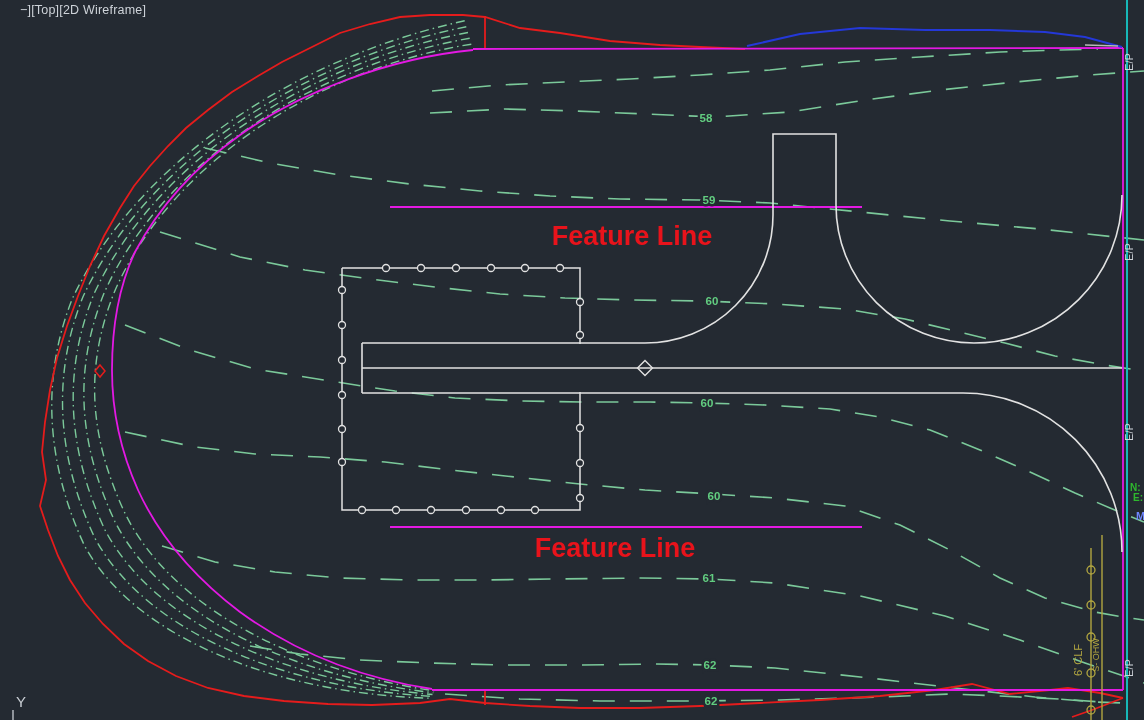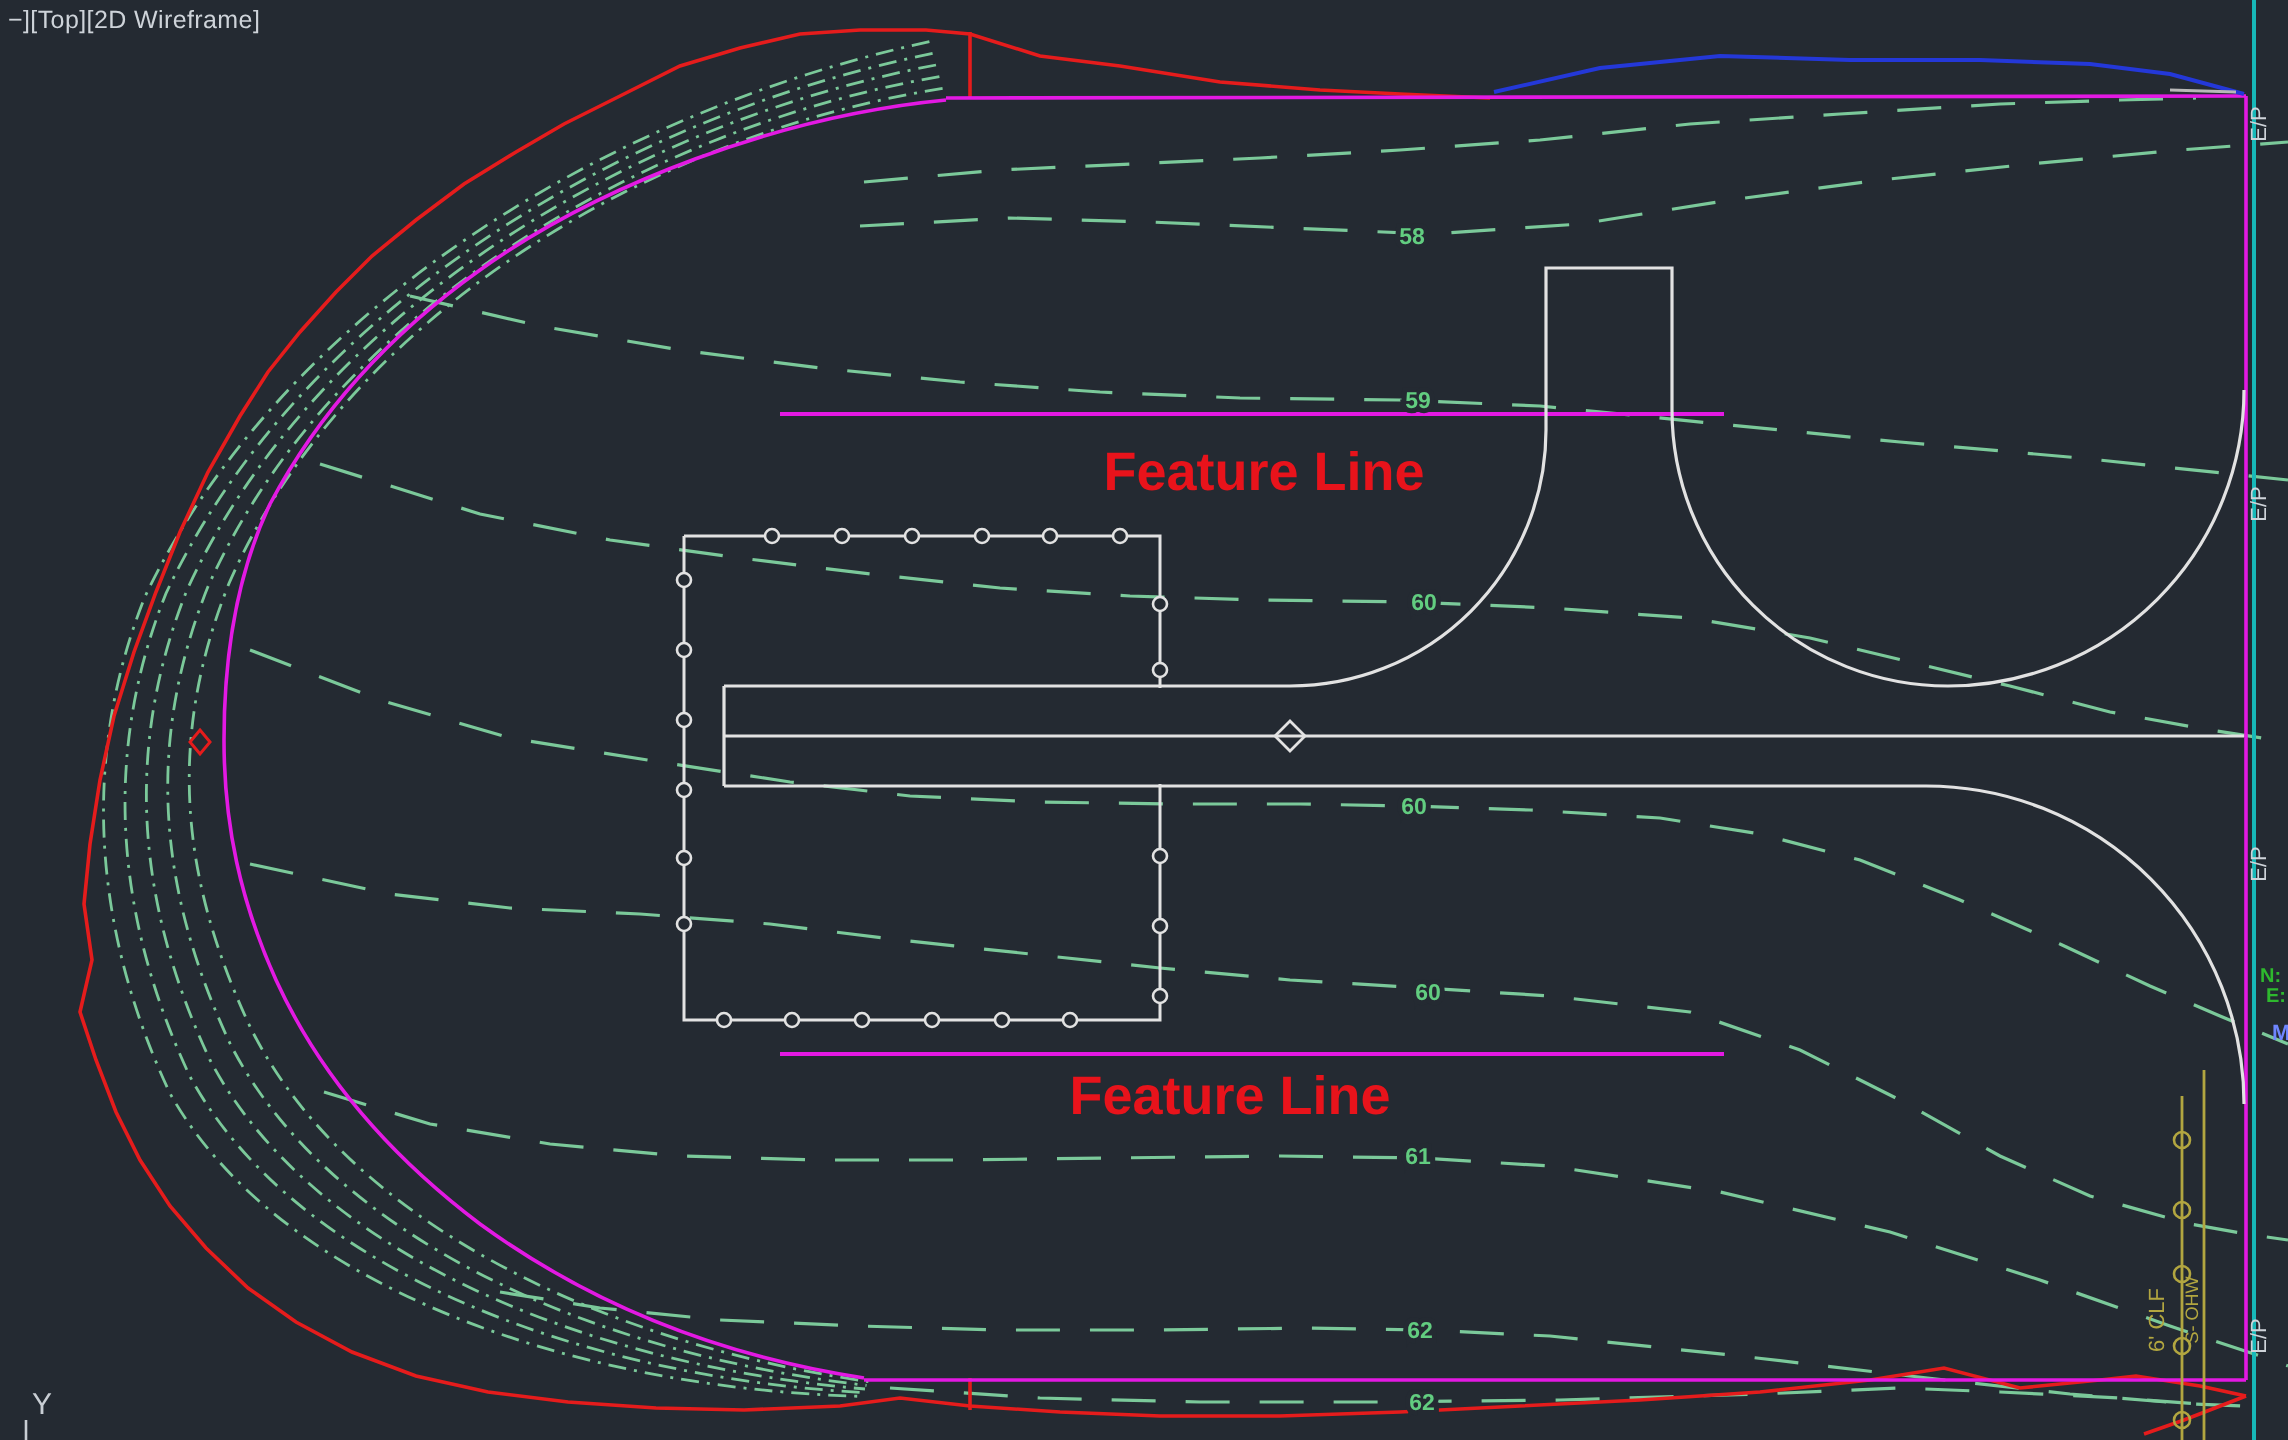--- a/index.html
+++ b/index.html
@@ -1,18 +1,18 @@
 <!DOCTYPE html>
 <html><head>
 <meta charset="utf-8">
 <style>
   html,body{margin:0;padding:0;background:#10141a;}
   #stage{position:relative;width:1144px;height:720px;background:#242a32;overflow:hidden;
          font-family:"Liberation Sans",sans-serif;}
-  #vplabel{position:absolute;left:4px;top:3px;color:#ced3d9;font-size:12.5px;letter-spacing:.2px;
+  #vplabel{position:absolute;left:20px;top:3px;color:#ced3d9;font-size:12.5px;letter-spacing:.2px;
            font-family:"Liberation Sans",sans-serif;cursor:pointer;}
   svg{position:absolute;left:0;top:0;}
   svg text{font-family:"Liberation Sans",sans-serif;}
   .ctl{paint-order:stroke;stroke:#242a32;stroke-width:5px;font-weight:bold;}
   .fl{font-weight:bold;}
 </style>
 </head>
 <body>
 
 <div id="stage">

